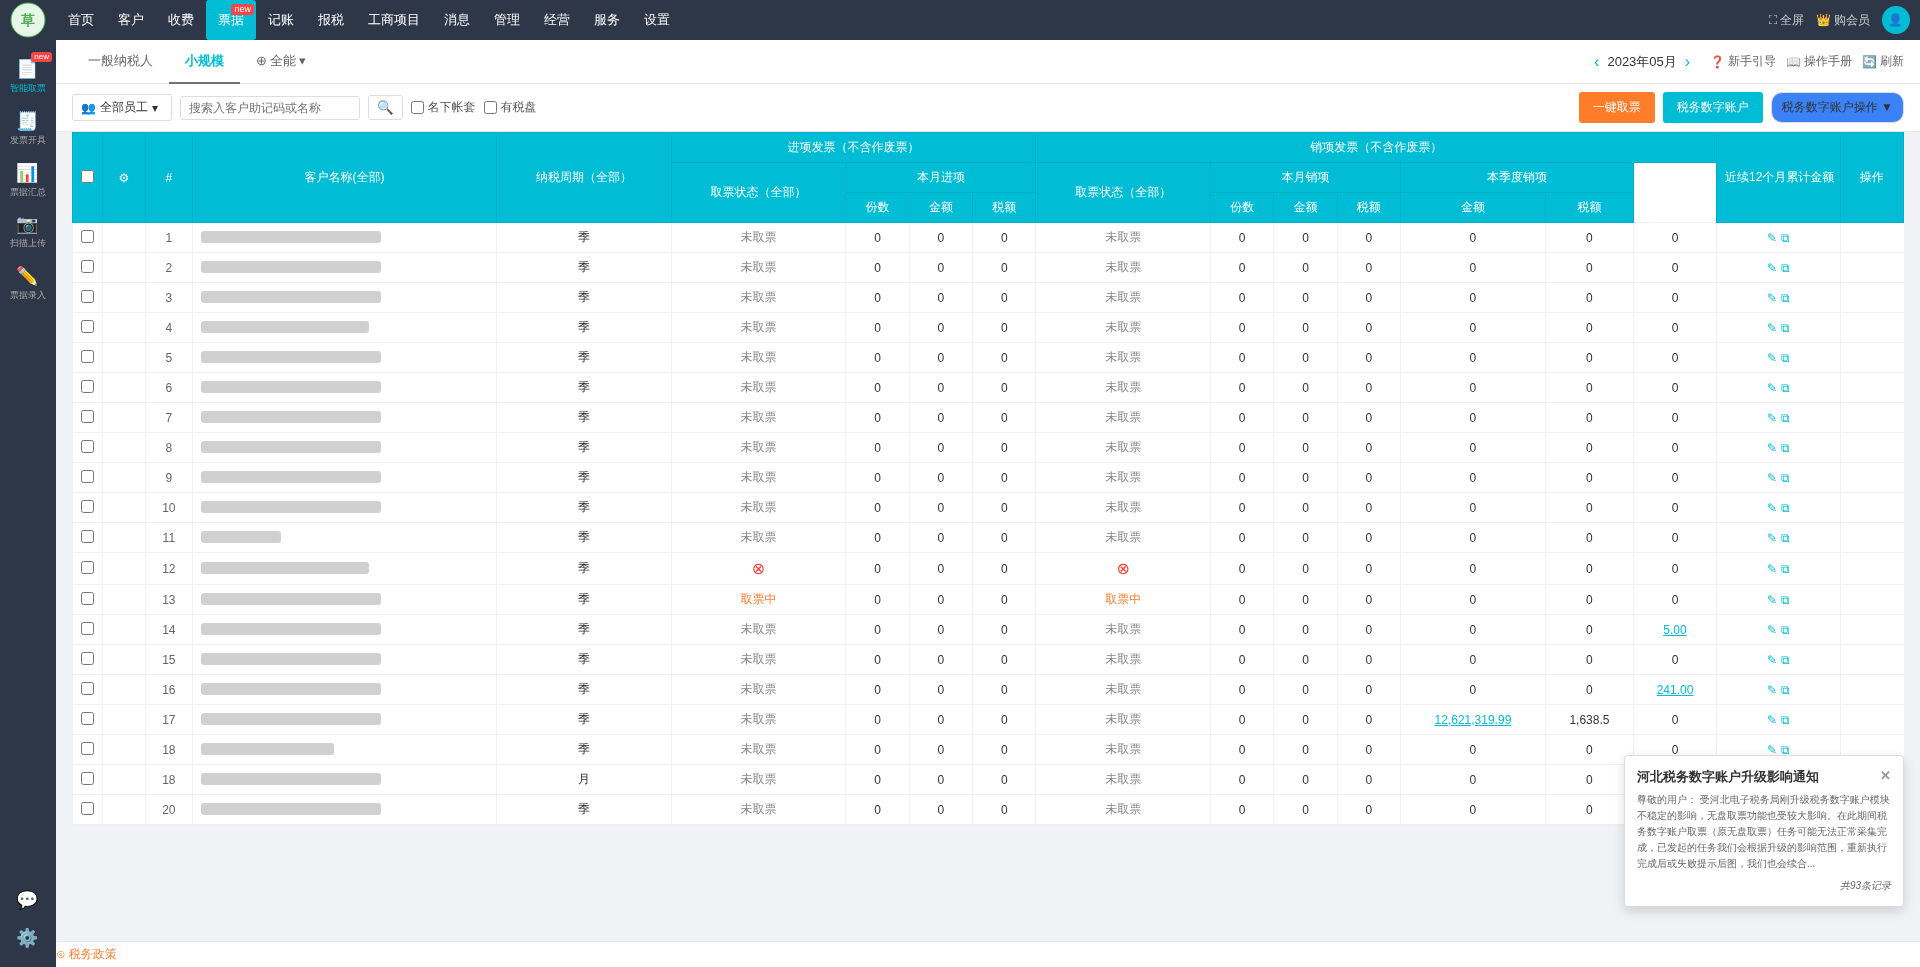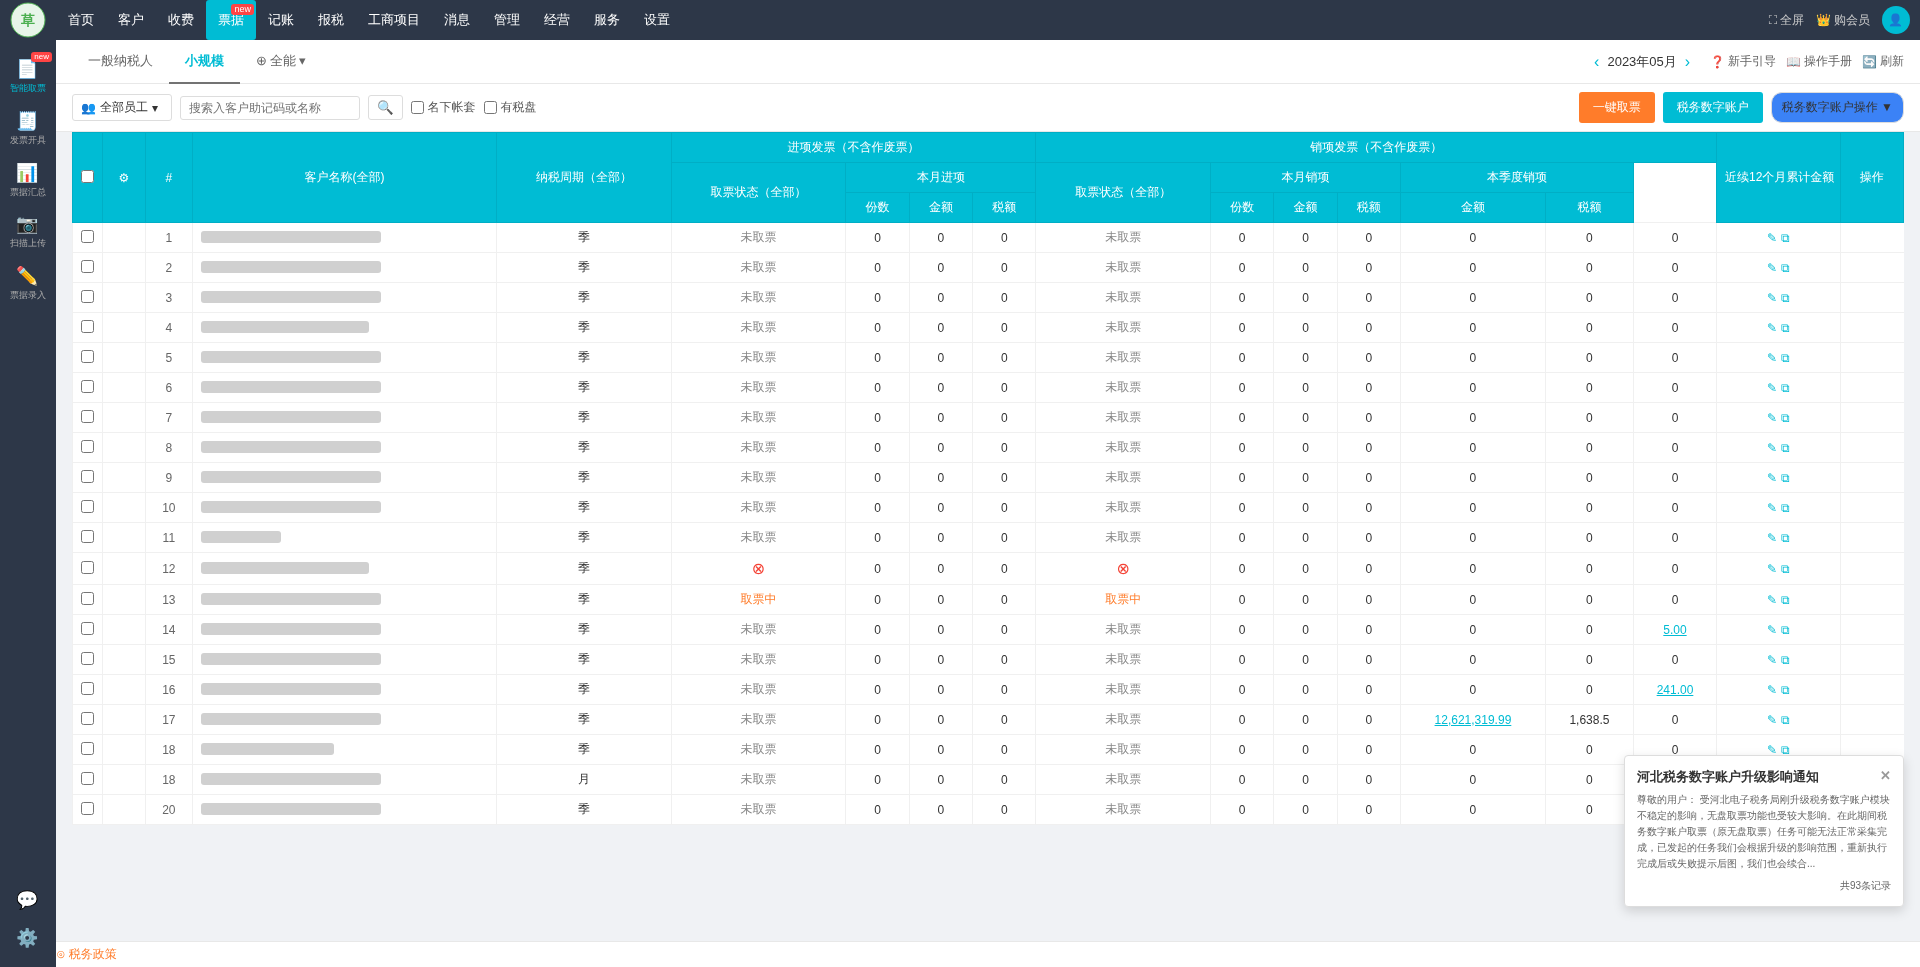--- a/index.html
+++ b/index.html
@@ -666,17 +666,17 @@
 </div>
 
 <div class="notification-popup">
   <div class="popup-title">
     <span>河北税务数字账户升级影响通知</span>
     <span class="close-btn">✕</span>
   </div>
   <div class="popup-body">
     <div id="popup-body-text">尊敬的用户：
 受河北电子税务局刚升级税务数字账户模块不稳定的影响，无盘取票功能也受较大影响。在此期间税务数字账户取票（原无盘取票）任务可能无法正常采集完成，已发起的任务我们会根据升级的影响范围，重新执行完成后或失败提示后图，我们也会续合...</div>
-    <div style="text-align:right;margin-top:6px;">
+    <div style="text-align:right;margin-top:6px;font-style:italic;">
       <span style="color:#666;">共93条记录</span>
     </div>
   </div>
 </div>
 
 </body></html>

